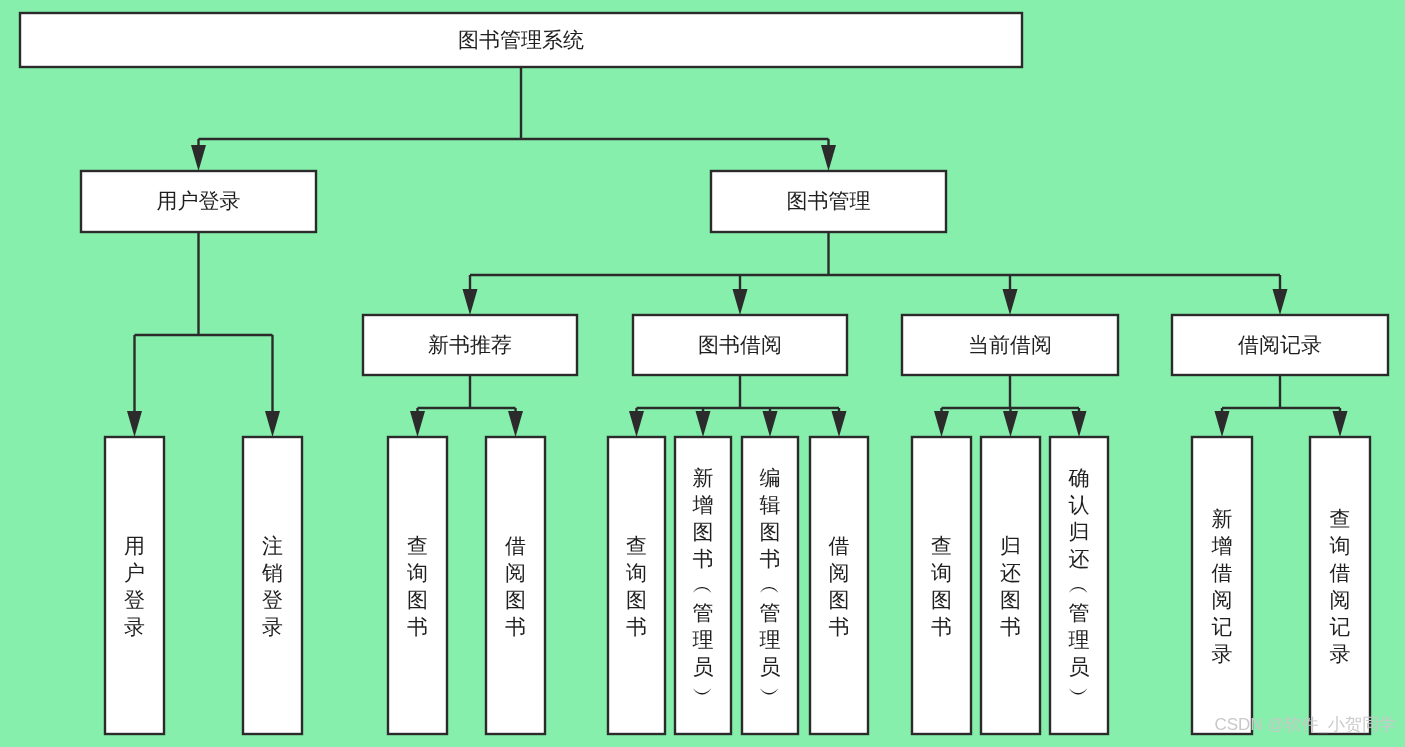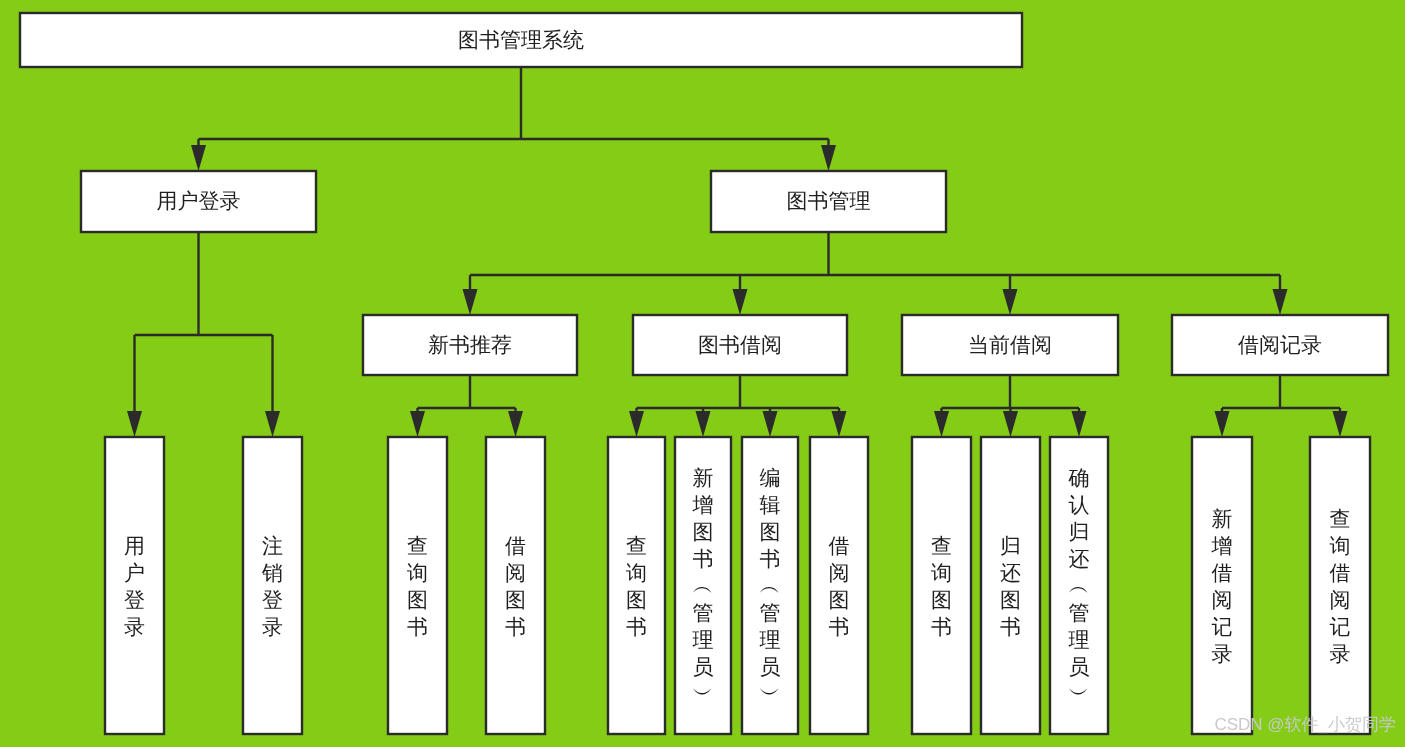--- a/index.html
+++ b/index.html
@@ -11,21 +11,21 @@
   body {
     width: 1405px;
     height: 747px;
     font-family: "Liberation Sans", "DejaVu Sans", sans-serif;
     overflow: hidden;
   }
   #diagram-root {
     position: relative;
     width: 1405px;
     height: 747px;
-    background: #84cc16;
+    background: #86efac;
   }
   svg.diagram-canvas {
     position: absolute;
     left: 0;
     top: 0;
     width: 1405px;
     height: 747px;
     display: block;
   }
   .node-rect {

